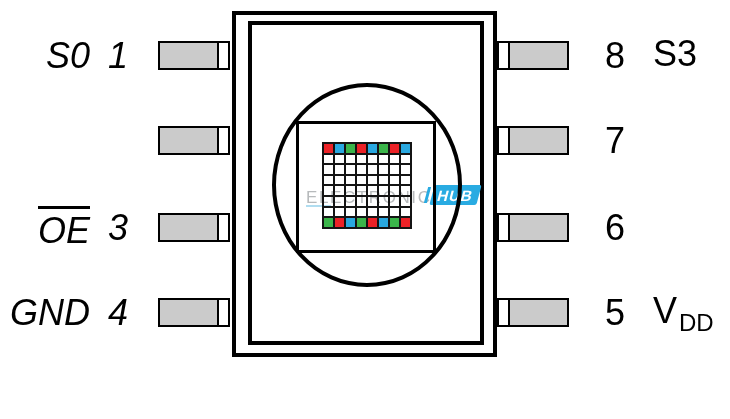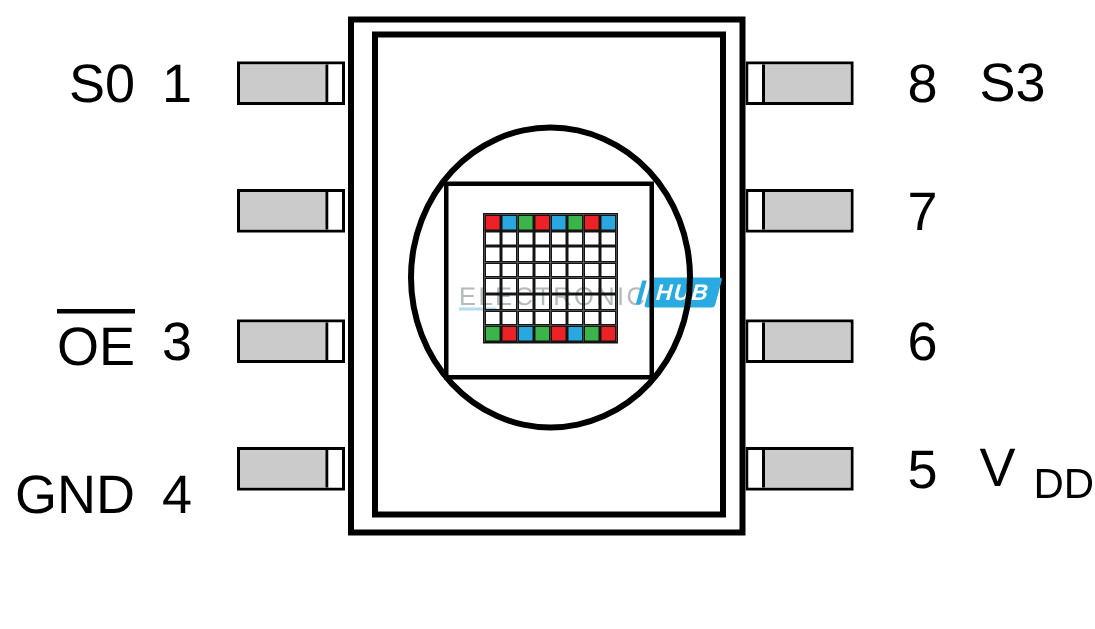--- a/index.html
+++ b/index.html
@@ -17,27 +17,27 @@
     box-sizing:border-box;background:#fff;display:flex;z-index:5;}
   .pin.left{left:158px;}
   .pin.right{left:497px;}
   .pin-gray{background:#cbcbcb;flex:1;}
   .pin.left .pin-gray{border-right:2px solid #000;}
   .pin.right .pin-gray{border-left:2px solid #000;}
   .pin-white{width:9px;background:#fff;}
   
   .label{position:absolute;height:44px;display:flex;align-items:center;
     font-size:36px;line-height:44px;white-space:nowrap;z-index:6;}
-  .label-left{left:0;width:128px;justify-content:flex-end;}
+  .label-left{left:0;width:128px;justify-content:flex-end;font-style:italic;}
   .label-right{left:605px;}
   .label-left .pin-num{width:38px;text-align:right;}
   .label-right .pin-num{width:22px;margin-right:26px;}
   .pin-name.overline{border-top:3px solid #000;padding-top:3px;line-height:1.05;
     display:inline-block;}
-  .sub{font-size:28px;position:relative;top:8px;margin-left:12px;}
+  .sub{font-size:24px;position:relative;top:8px;margin-left:2px;}
   
   .sensor-bg{position:absolute;left:296px;top:121px;width:140px;height:132px;
     background:#fff;z-index:1;}
   .wm-text{position:absolute;left:306px;top:188px;font-size:17px;
     letter-spacing:1.6px;color:#b7babc;z-index:2;white-space:nowrap;}
   .wm-underline{position:absolute;left:306px;top:205px;width:25px;height:2px;
     background:#b0ddf0;z-index:2;}
   .hub-sliver{position:absolute;left:426px;top:187px;width:3px;height:16px;
     background:#29abe2;transform:skewX(-15deg);z-index:2;}
   .hub-badge{position:absolute;left:432px;top:185px;width:47px;height:20px;
@@ -176,21 +176,21 @@
     </div>
 
   <div class="label label-left" style="top:34px">
     <span class="pin-name">S0</span>
     <span class="pin-num">1</span>
   </div>
   <div class="label label-left" style="top:206px">
     <span class="pin-name overline">OE</span>
     <span class="pin-num">3</span>
   </div>
-  <div class="label label-left" style="top:308px">
+  <div class="label label-left" style="top:291px">
     <span class="pin-name">GND</span>
     <span class="pin-num">4</span>
   </div>
 
   <div class="label label-right" style="top:34px">
     <span class="pin-num">8</span>
     <span class="pin-name"><span>S3</span><span class="sub"></span></span>
   </div>
   <div class="label label-right" style="top:119px">
     <span class="pin-num">7</span>

